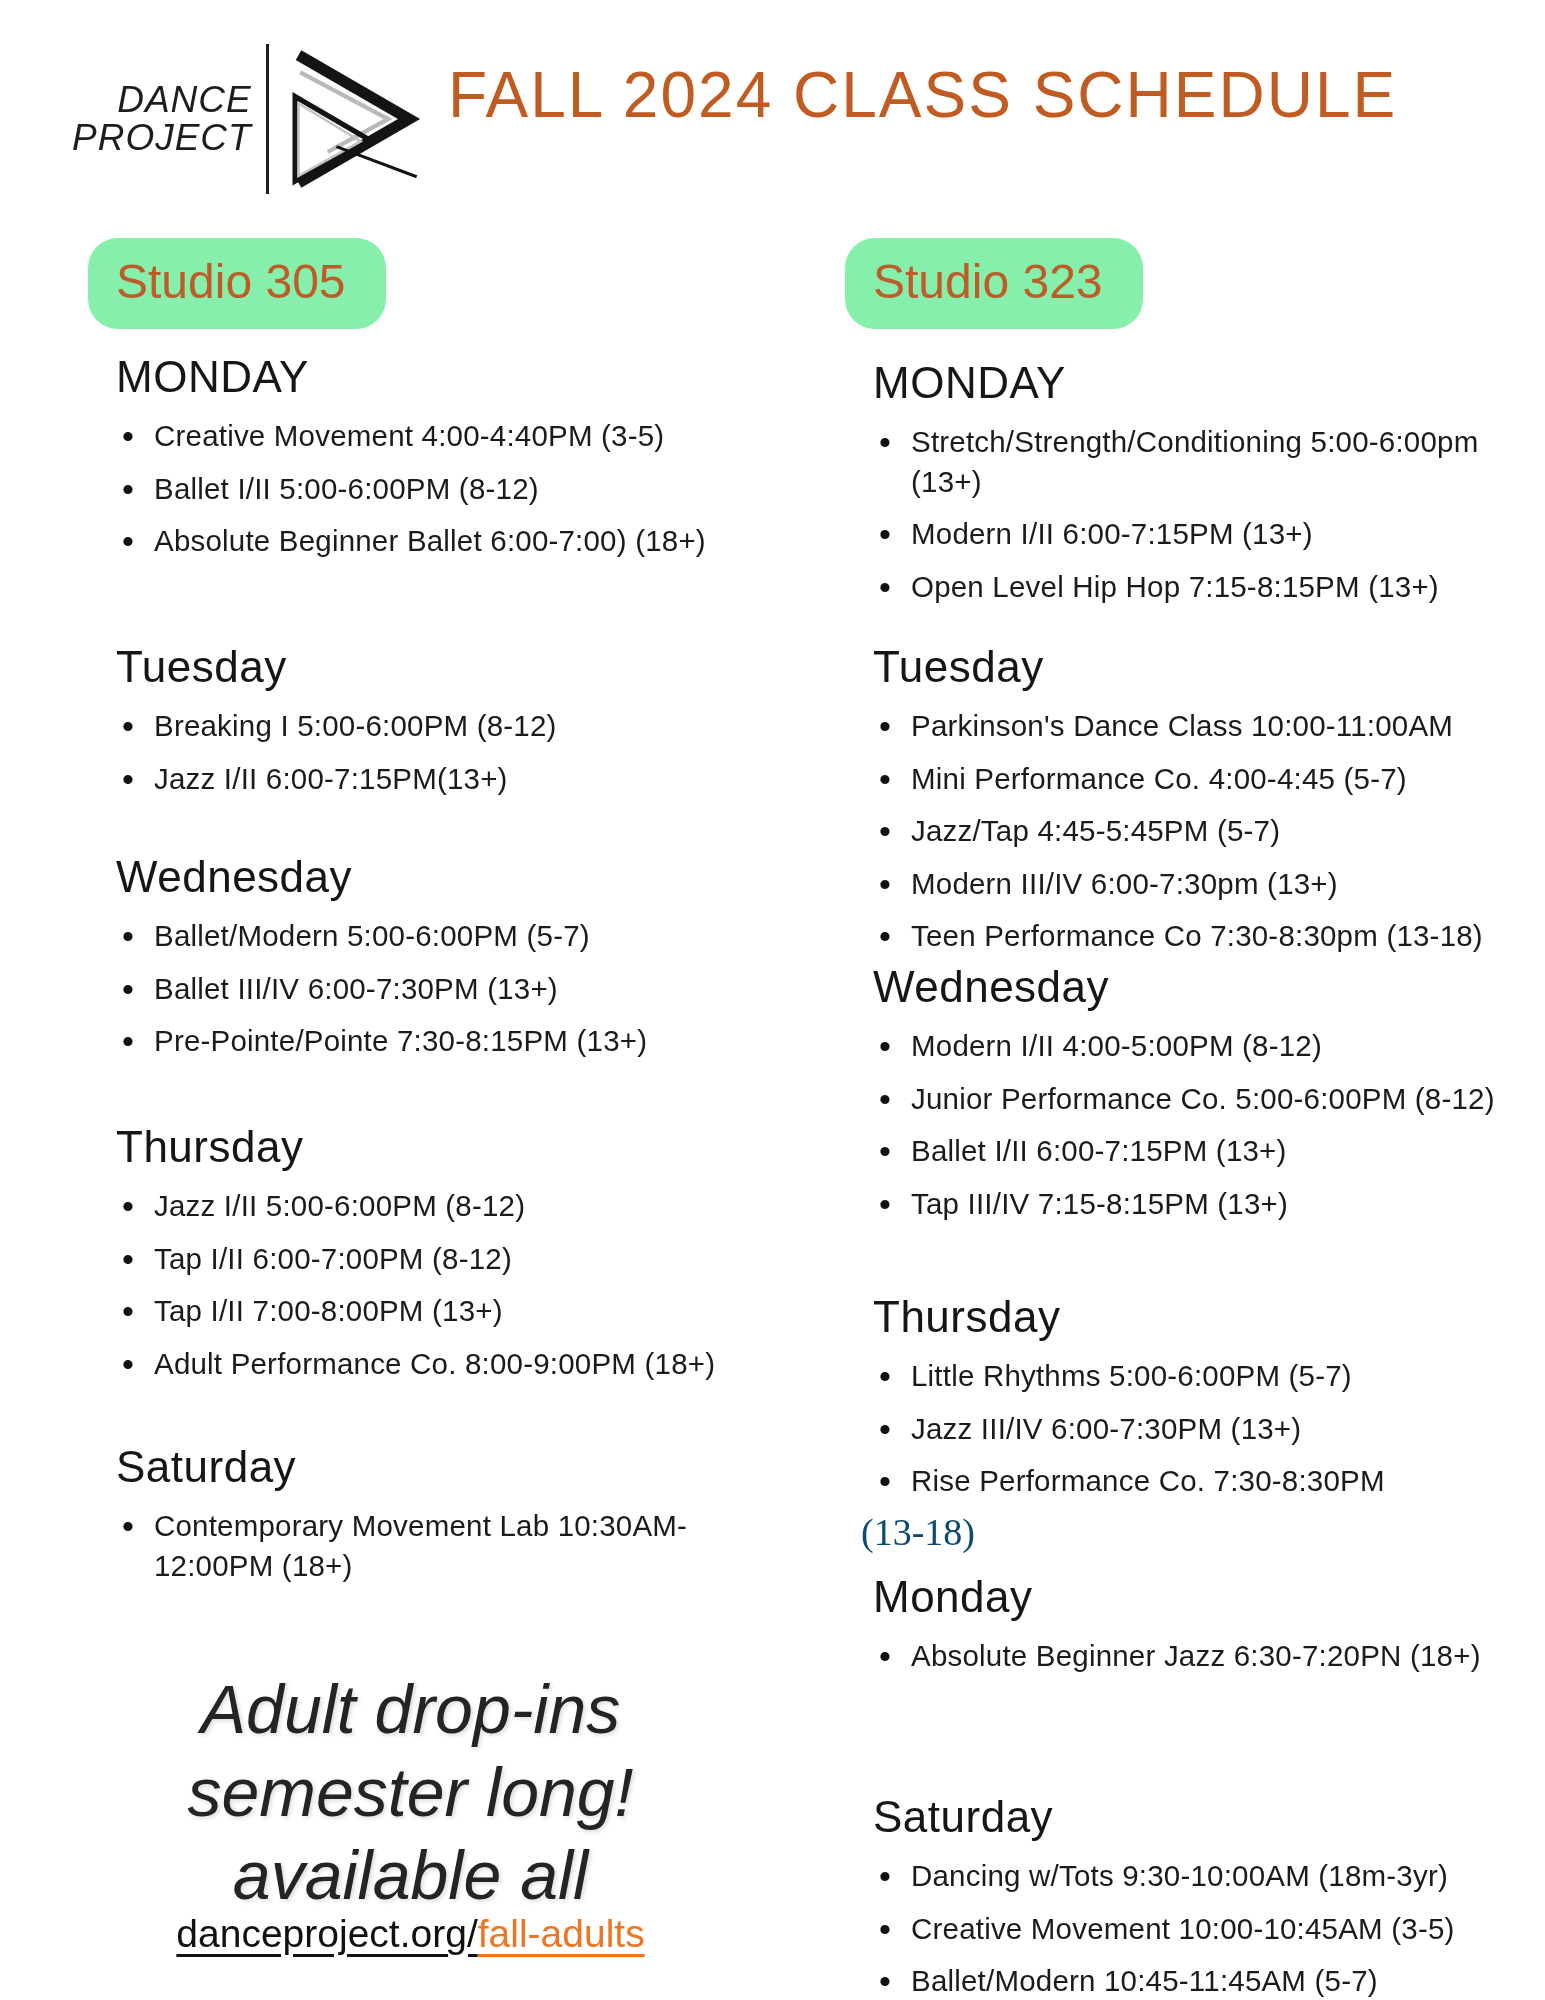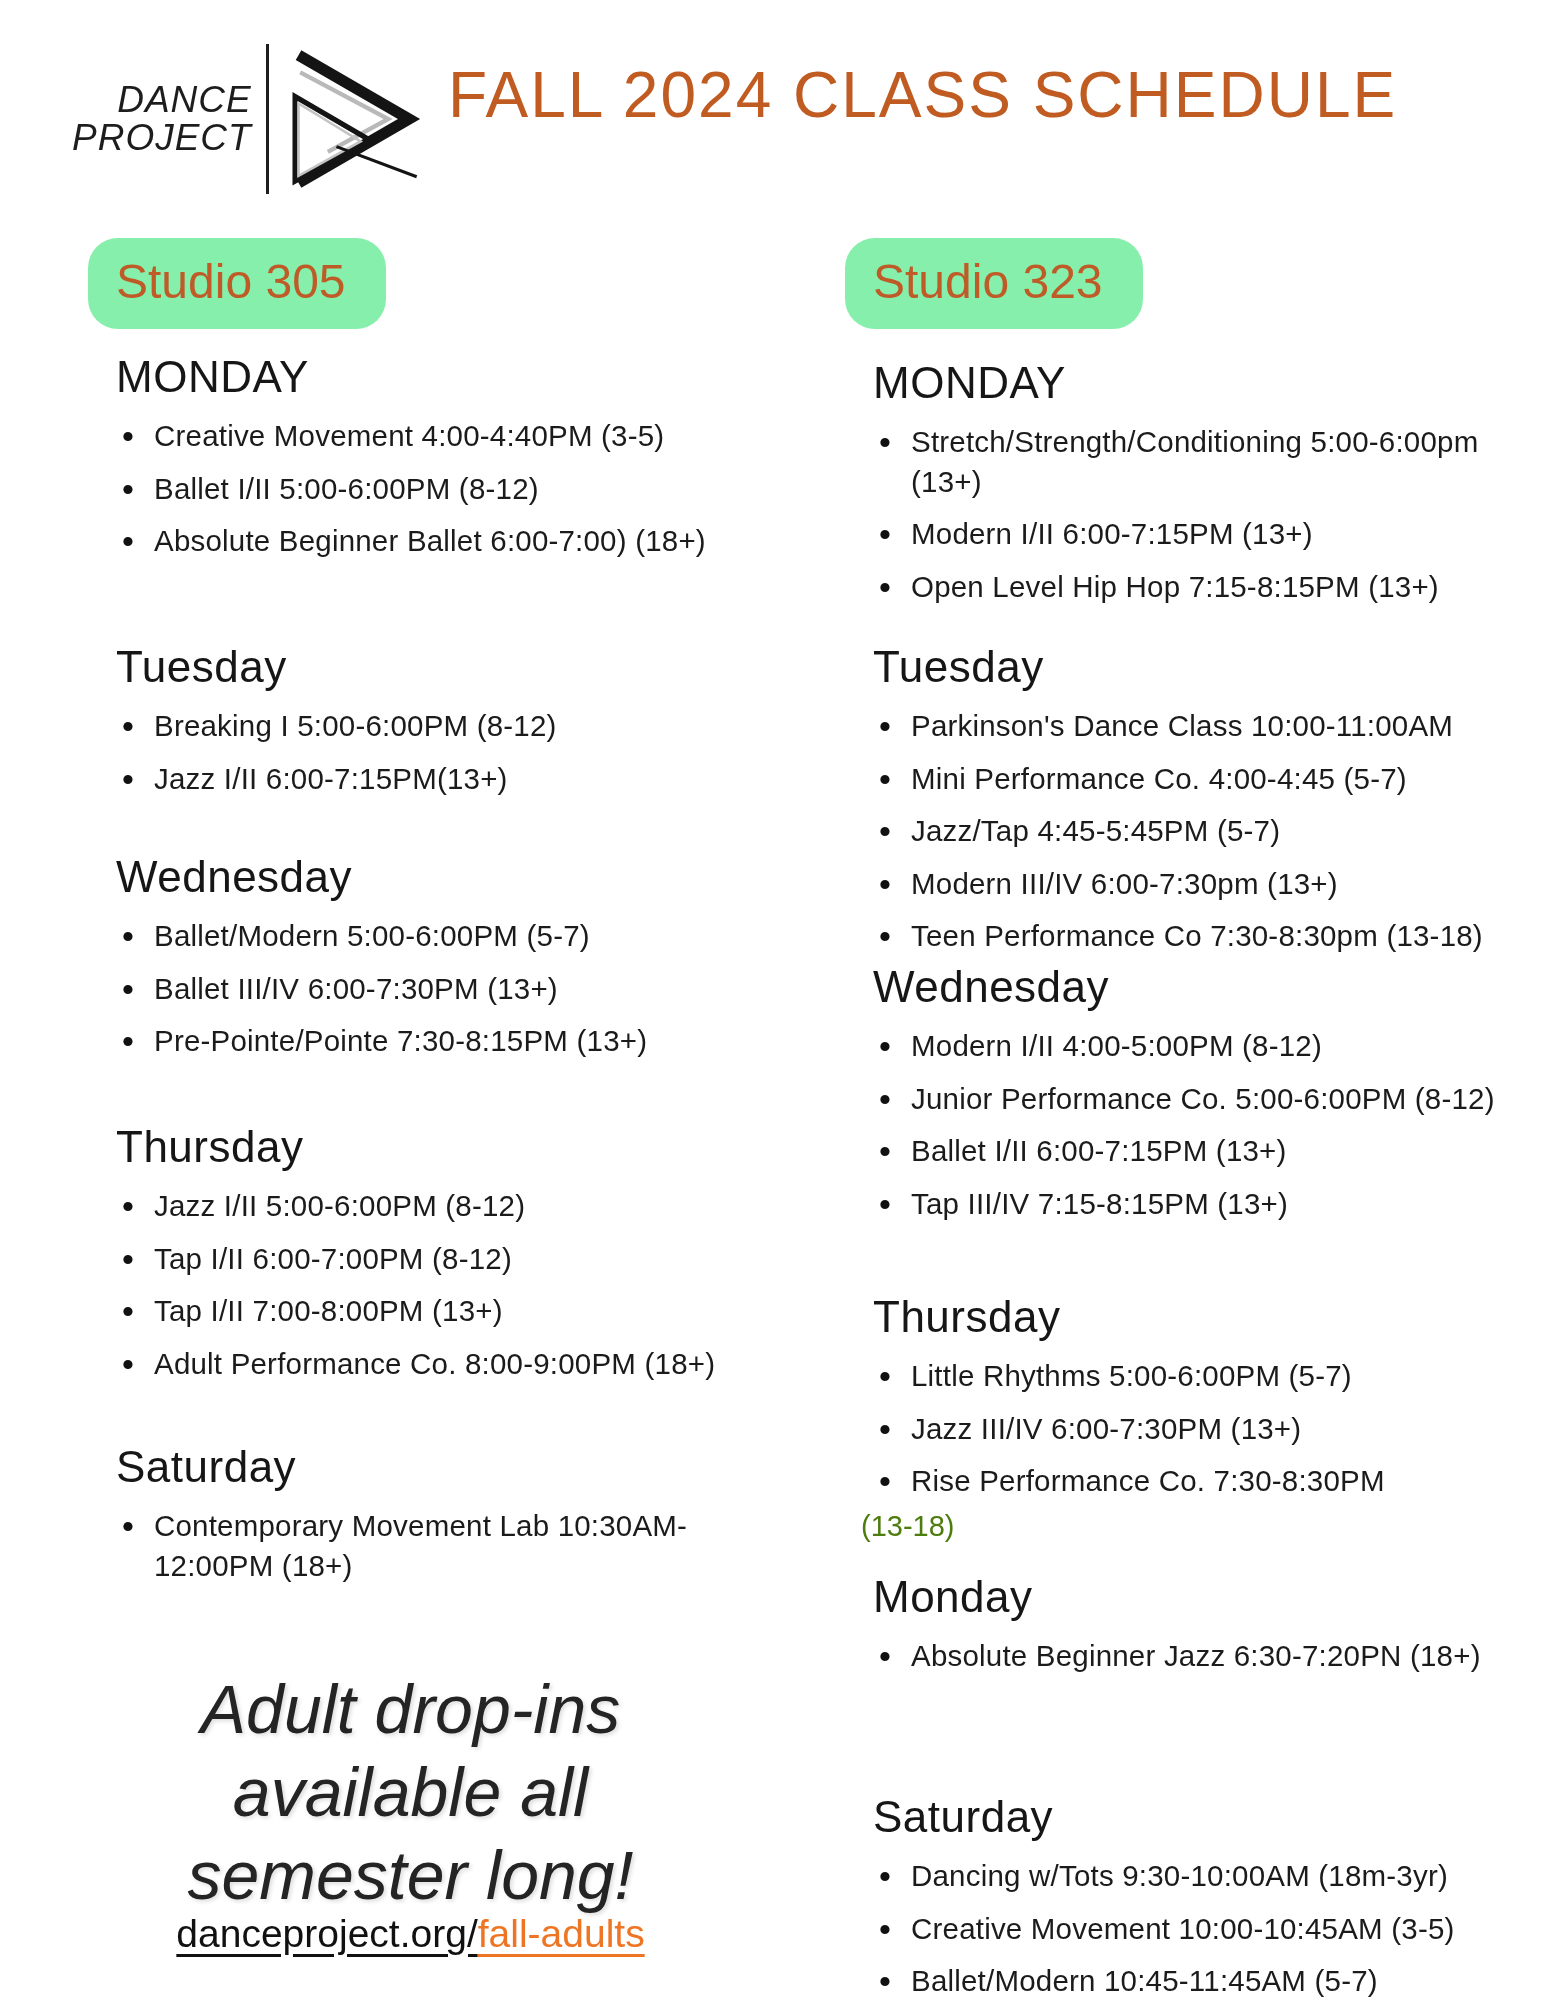--- a/index.html
+++ b/index.html
@@ -21,21 +21,21 @@
   .col-right{left:845px;width:668px;}
   .studio-badge{position:absolute;left:0;top:8px;display:inline-block;
     background:#86efac;color:#bf5b27;font-size:48px;font-weight:400;
     padding:16px 40px 20px 28px;border-radius:30px;}
   .day{position:absolute;left:16px;width:100%;}
   .day-name{font-size:44px;font-weight:500;color:#161616;padding-left:12px;margin:0 0 14px 0;letter-spacing:0.5px;}
   ul.items{list-style:none;margin:0;padding:0;}
   ul.items li{position:relative;padding-left:50px;font-size:29.5px;line-height:1.34;
     margin-bottom:13px;color:#1b1b1b;letter-spacing:0.2px;}
   ul.items li::before{content:"\2022";position:absolute;left:18px;top:-2px;font-size:34px;color:#111;}
-  .overflow-line{font-size:29px;color:#4d7c0f;padding-left:0;margin-top:-4px;}
+  .overflow-line{font-size:38px;color:#0c4a6e;padding-left:0;margin-top:-4px;font-family:Liberation Serif, serif;}
   
   .promo{position:absolute;left:0;width:100%;text-align:center;
     font-style:italic;font-weight:300;font-size:68px;line-height:1.22;color:#242424;
     text-shadow:2px 2px 4px rgba(0,0,0,0.14);}
   .site-link{position:absolute;left:0;width:100%;text-align:center;font-size:39px;font-weight:500;}
   .site-link .black{color:#111;text-decoration:underline;text-underline-offset:7px;}
   .site-link .orange{color:#ee7524;text-decoration:underline;text-underline-offset:7px;}
   
   #l-mon{top:122px;} #l-tue{top:412px;} #l-wed{top:622px;} #l-thu{top:892px;}
   #l-sat{top:1212px;} #l-promo{top:1418px;margin-top:20px;} #l-link{top:1682px;}
@@ -102,22 +102,22 @@
 
   <div class="day" id="l-sat">
     <div class="day-name">Saturday</div>
     <ul class="items">
         <li>Contemporary Movement Lab 10:30AM-12:00PM (18+)</li>
       </ul>
   </div>
 
   <div class="promo" id="l-promo">
     <div>Adult drop-ins</div>
+    <div>semester long!</div>
     <div>available all</div>
-    <div>semester long!</div>
   </div>
 
   <div class="site-link" id="l-link">
     <span class="black">danceproject.org/</span><span class="orange">fall-adults</span>
   </div>
 </div>
 
 <div class="col col-right">
   <div class="studio-badge">Studio 323</div>
 

